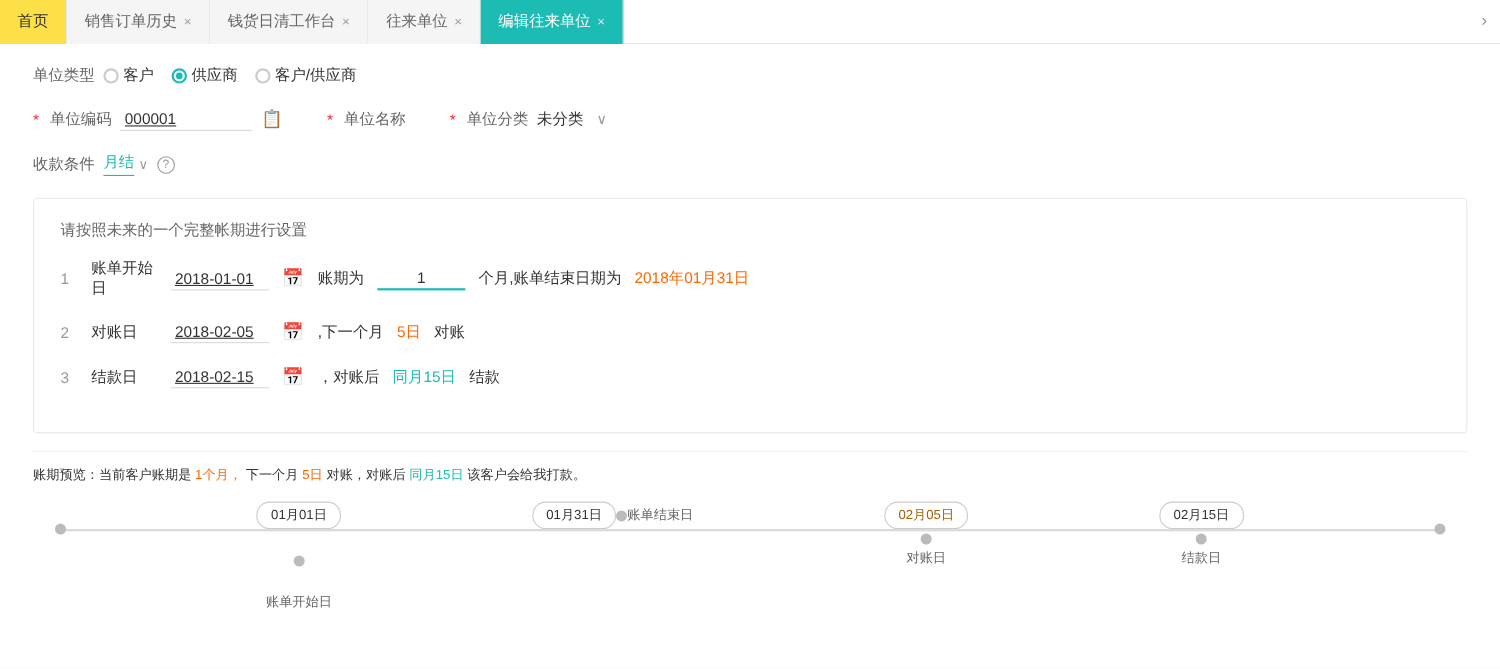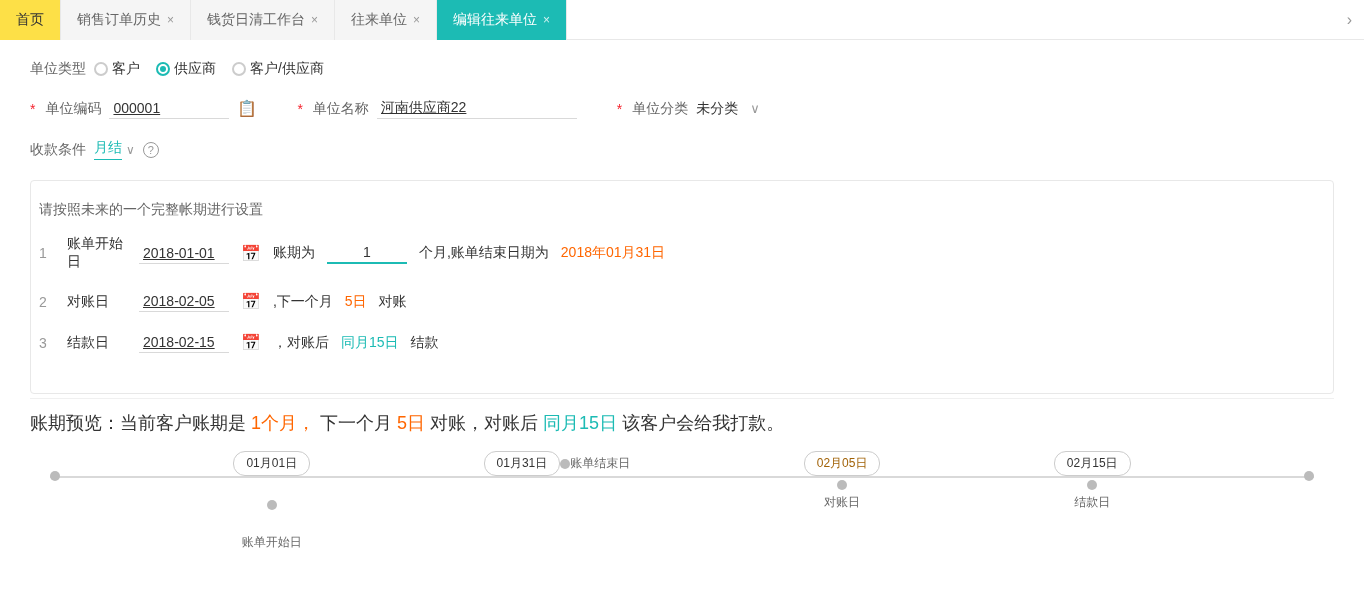--- a/index.html
+++ b/index.html
@@ -143,22 +143,22 @@
       display: flex;
       align-items: center;
       justify-content: center;
       cursor: pointer;
     }
 
     
     .period-box {
       border: 1px solid #e8e8e8;
       border-radius: 4px;
-      padding: 20px 8px;
-      margin-bottom: 4px;
+      padding: 20px 24px;
+      margin-bottom: 16px;
     }
     .period-title {
       color: #666;
       margin-bottom: 16px;
       font-size: 14px;
     }
     .period-row {
       display: flex;
       align-items: center;
       margin-bottom: 20px;
@@ -192,21 +192,21 @@
       text-align: center;
       color: #333;
     }
 
     
     .preview-section {
       padding: 12px 0;
       border-top: 1px solid #f0f0f0;
     }
     .preview-text {
-      font-size: 18px;
+      font-size: 12px;
       color: #333;
       margin-bottom: 16px;
     }
   </style>
 </head>
 <body>
 
 <div class="tabs-bar">
   <div class="tab-item">
     <span>首页</span>
@@ -255,21 +255,20 @@
   <div class="form-row">
     <div class="form-group">
       <span class="required-star">*</span>
       <span class="form-label">单位编码</span>
       <input class="form-input" type="text" value="000001" style="">
       <span class="calendar-icon">📋</span>
     </div>
     <div class="form-group">
       <span class="required-star">*</span>
       <span class="form-label">单位名称</span>
-      <input class="form-input wide" type="text" value="河南供应商22" style="">
     </div>
     <div class="form-group">
       <span class="required-star">*</span>
       <span class="form-label">单位分类</span>
       <span style="margin-right:4px;">未分类</span>
       <span style="color:#999;font-size:13px;">∨</span>
     </div>
   </div>
 
   <div class="form-row">

